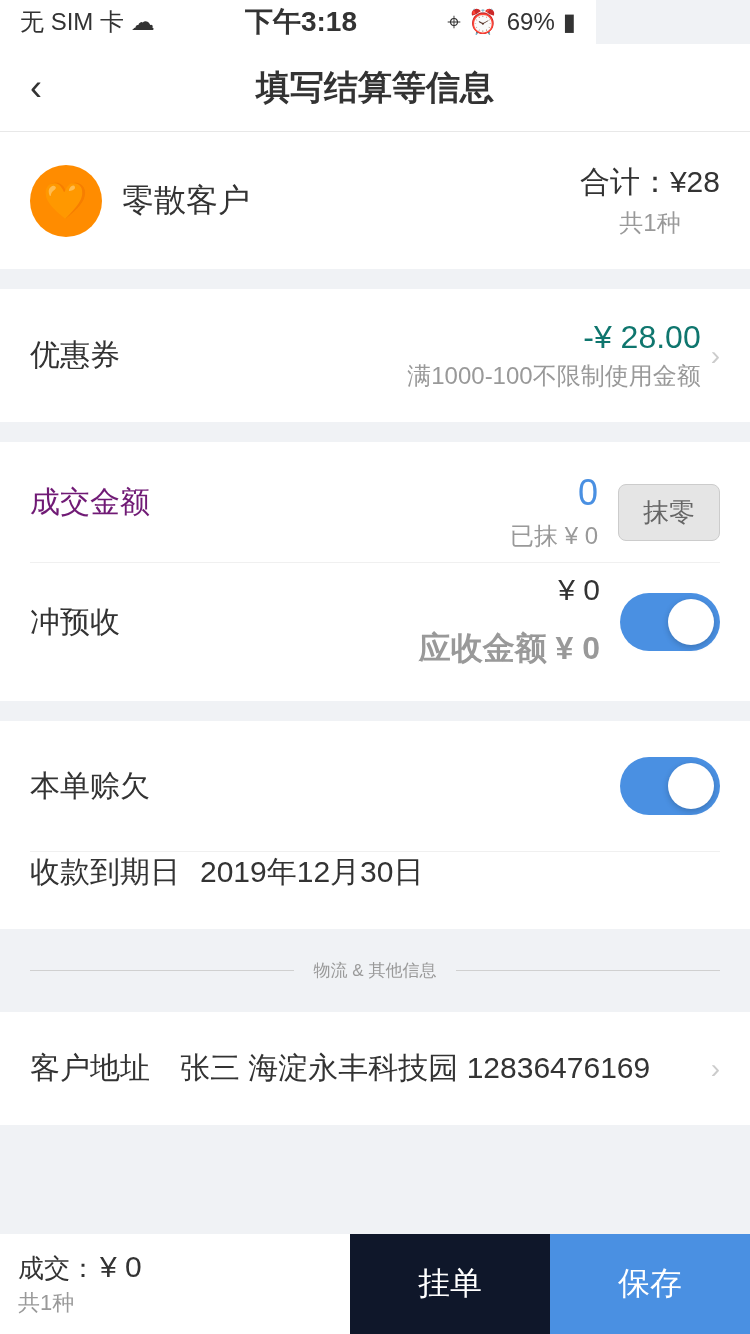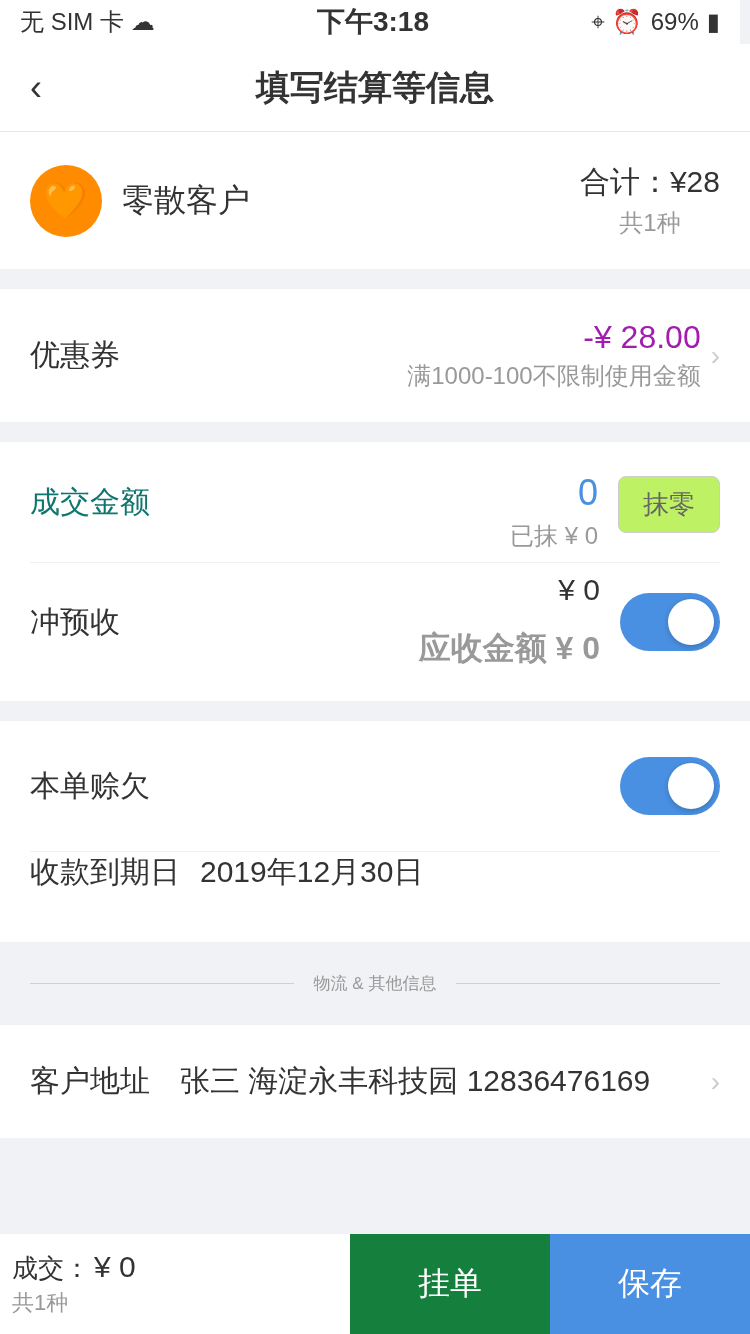--- a/index.html
+++ b/index.html
@@ -9,21 +9,21 @@
       min-height: 1334px;
       font-family: -apple-system, "PingFang SC", "Helvetica Neue", Arial, sans-serif;
       background: #f0f2f5;
       font-size: 28px;
       color: #333;
       position: relative;
     }
 
     
     .status-bar {
-      width: 740px;
+      width: 596px;
       height: 44px;
       background: #fff;
       display: flex;
       align-items: center;
       justify-content: space-between;
       padding: 0 20px;
       font-size: 24px;
       font-weight: 500;
     }
     .status-left {
@@ -139,21 +139,21 @@
     .coupon-right {
       display: flex;
       align-items: center;
       gap: 10px;
     }
     .coupon-info {
       text-align: right;
     }
     .coupon-amount {
       font-size: 32px;
-      color: #a21caf;
+      color: #0f766e;
       font-weight: 500;
     }
     .coupon-desc {
       font-size: 24px;
       color: #999;
       margin-top: 4px;
     }
     .chevron-right {
       font-size: 28px;
       color: #ccc;
@@ -161,21 +161,21 @@
 
     
     .amount-row {
       display: flex;
       align-items: flex-start;
       justify-content: space-between;
       padding: 30px 0 10px;
     }
     .amount-label {
       font-size: 30px;
-      color: #0f766e;
+      color: #701a75;
       padding-top: 10px;
     }
     .amount-right {
       display: flex;
       align-items: flex-start;
       gap: 20px;
     }
     .amount-value-group {
       text-align: right;
     }
@@ -184,27 +184,27 @@
       color: #4A90E2;
       font-weight: 500;
     }
     .amount-sub {
       font-size: 24px;
       color: #999;
       margin-top: 6px;
     }
     .round-btn {
       border: 1px solid #ccc;
-      background: #bef264;
+      background: #e5e5e5;
       border-radius: 8px;
       padding: 10px 24px;
       font-size: 26px;
       color: #666;
       cursor: pointer;
-      margin-top: 4px;
+      margin-top: 12px;
     }
 
     
     .prepay-row {
       display: flex;
       align-items: center;
       justify-content: space-between;
       padding: 10px 0 30px;
     }
     .prepay-label {
@@ -261,21 +261,21 @@
     }
     .debt-label {
       font-size: 30px;
       color: #333;
     }
 
     
     .due-row {
       display: flex;
       align-items: center;
-      padding: 0 0 49px;
+      padding: 0 0 36px;
       gap: 20px;
     }
     .due-label {
       font-size: 30px;
       color: #333;
       flex-shrink: 0;
     }
     .due-value {
       font-size: 30px;
       color: #333;
@@ -328,39 +328,39 @@
       height: 100px;
       background: #fff;
       display: flex;
       align-items: stretch;
     }
     .bottom-summary {
       flex: 1;
       display: flex;
       flex-direction: column;
       justify-content: center;
-      padding: 0 12px;
+      padding: 0 18px;
     }
     .bottom-deal {
       font-size: 26px;
       color: #333;
     }
     .bottom-amount {
       font-size: 30px;
       color: #333;
       font-weight: 500;
     }
     .bottom-count {
       font-size: 22px;
       color: #999;
       margin-top: 2px;
     }
     .bottom-btn-hang {
       width: 200px;
-      background: #15803d;
+      background: #0f172a;
       display: flex;
       align-items: center;
       justify-content: center;
       font-size: 32px;
       font-weight: 500;
       color: #fff;
       cursor: pointer;
     }
     .bottom-btn-save {
       width: 200px;

